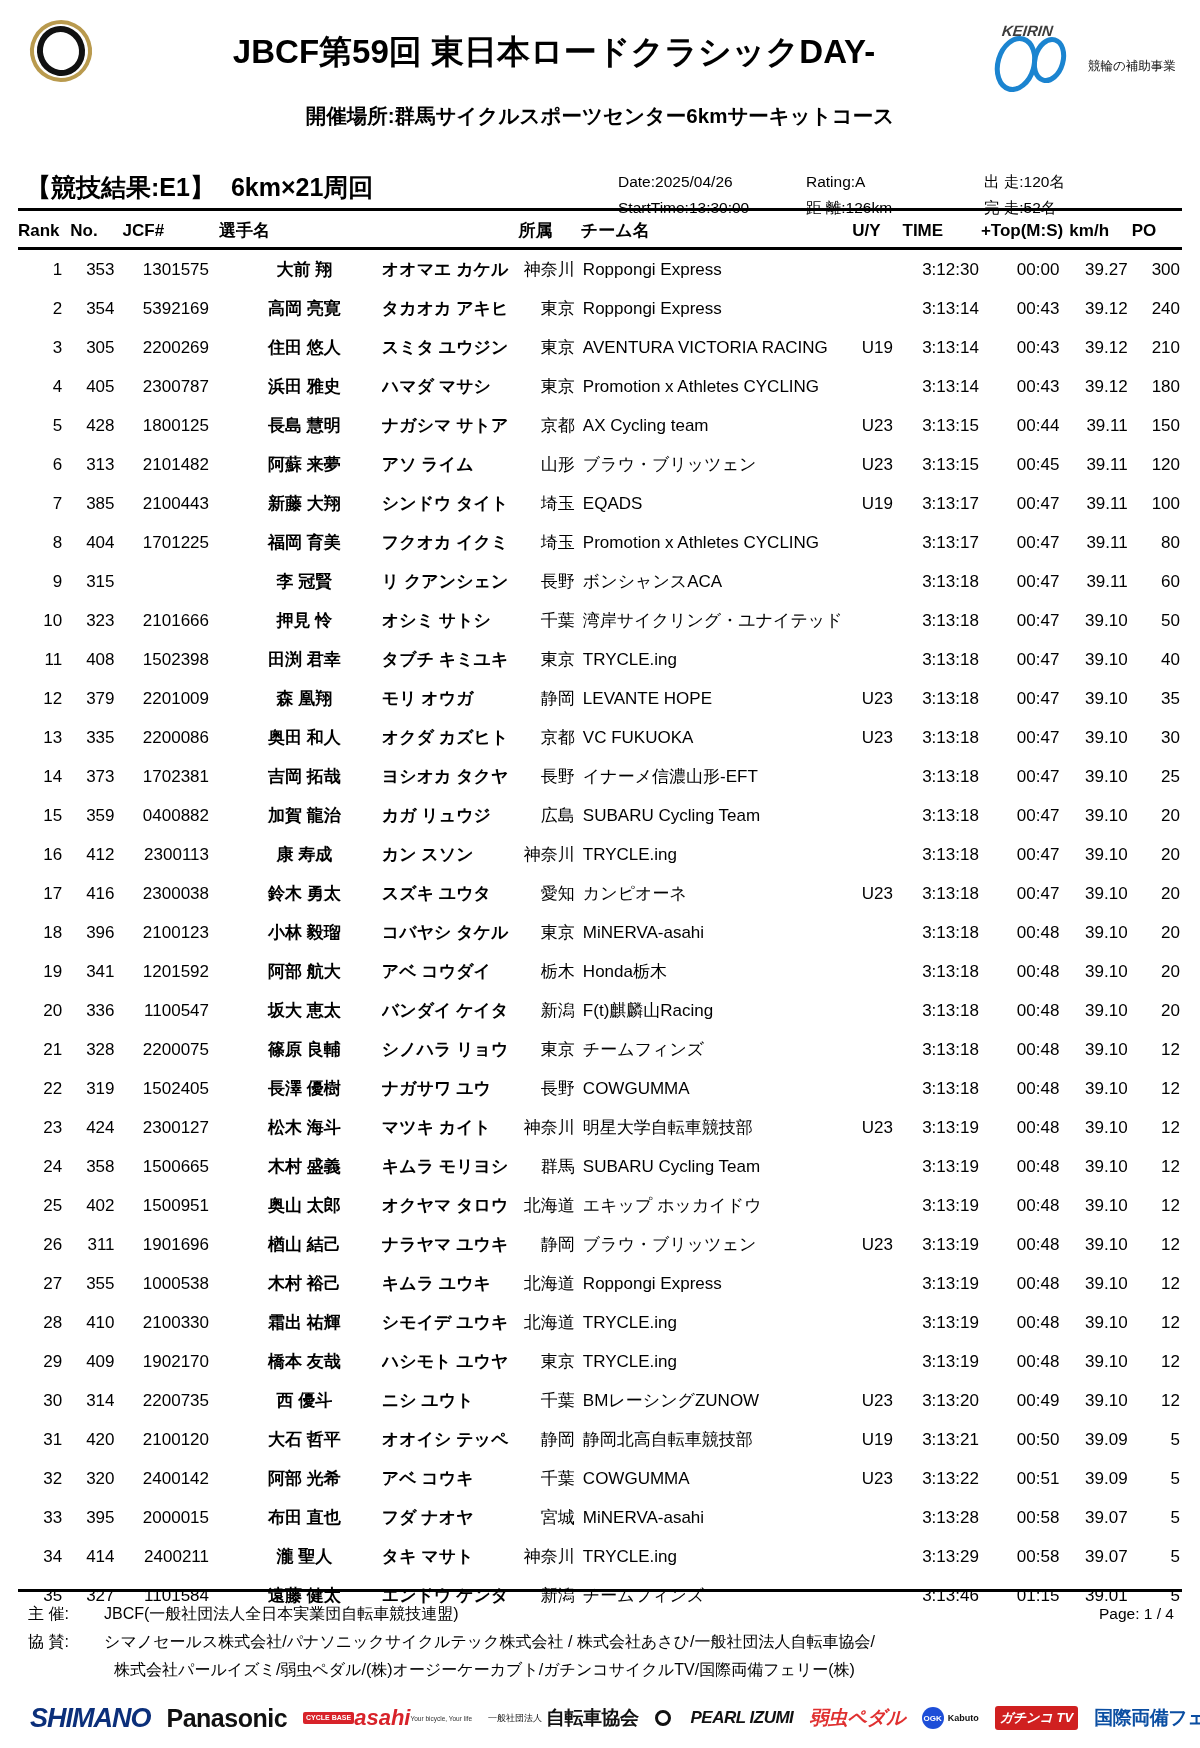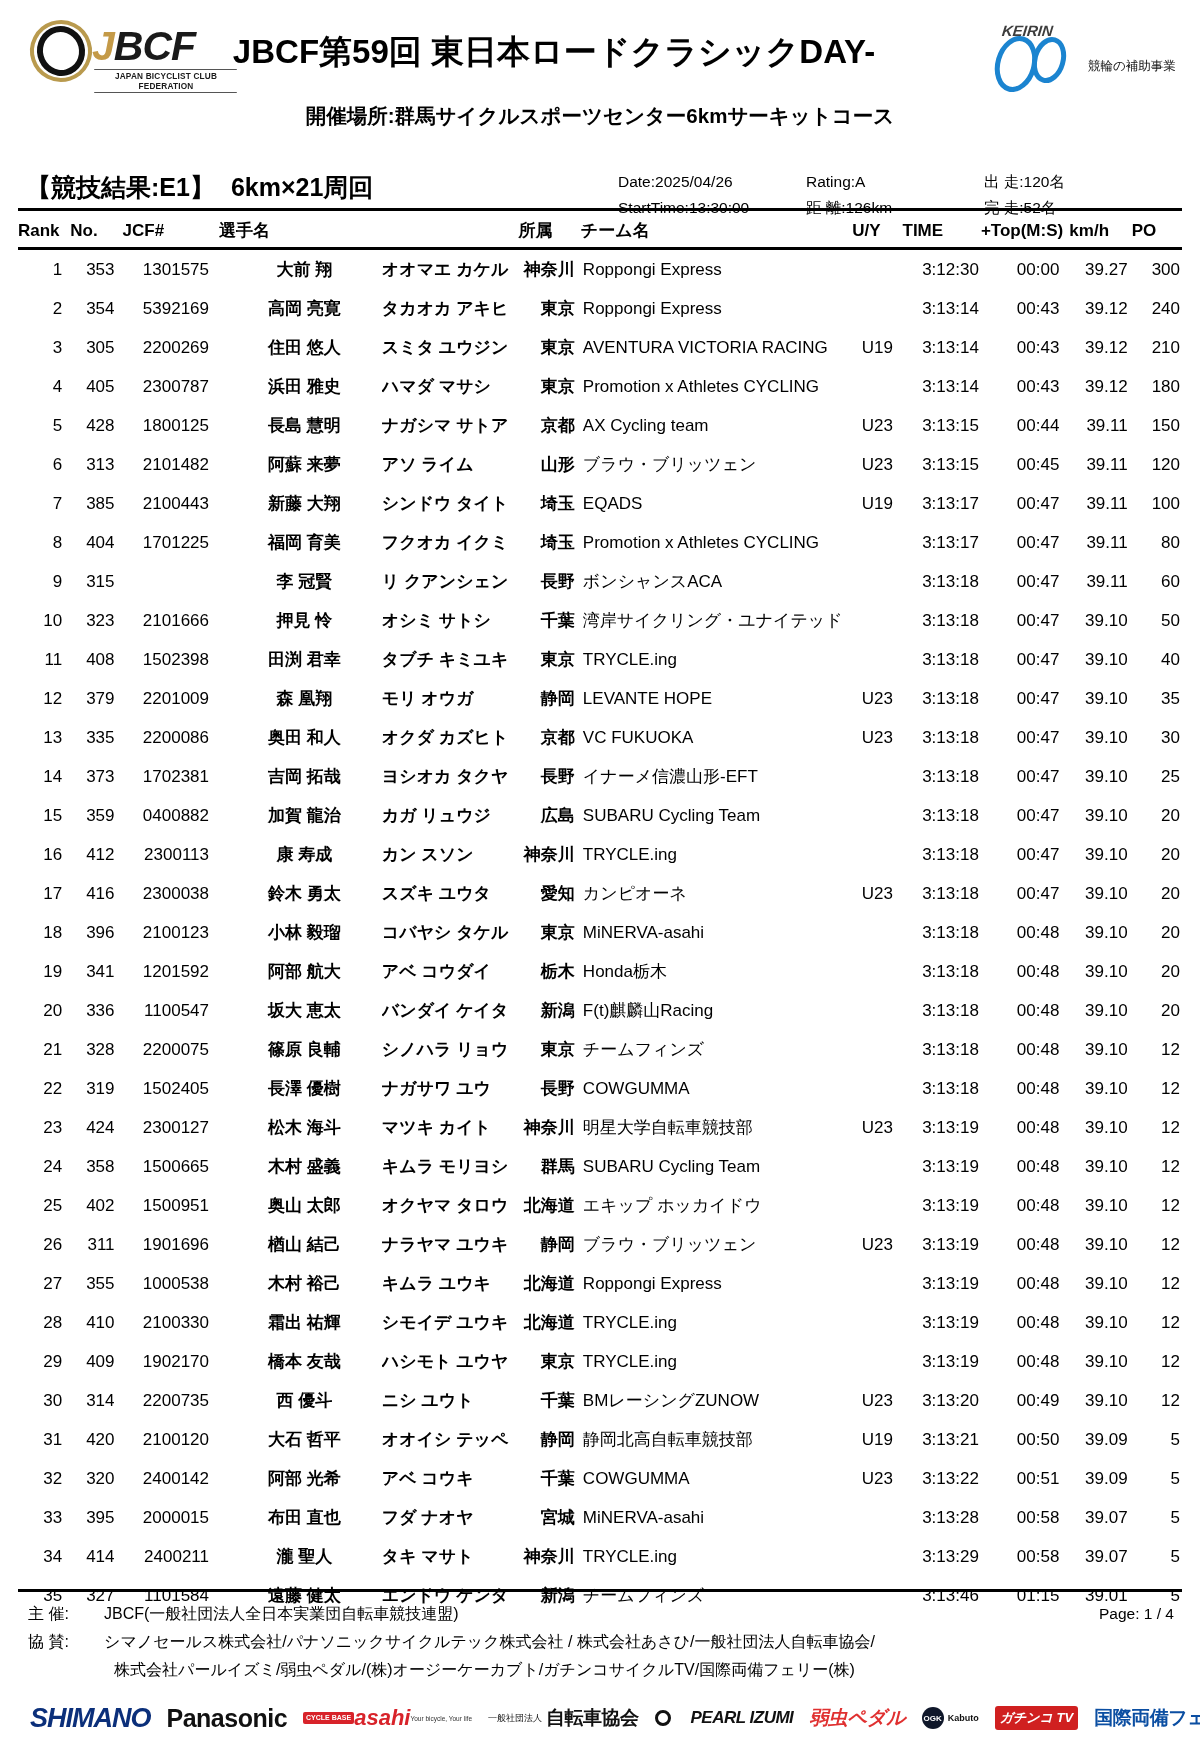--- a/index.html
+++ b/index.html
@@ -215,21 +215,21 @@
   col.c-time  { width: 78px; }
   col.c-top   { width: 88px; }
   col.c-kmh   { width: 62px; }
   col.c-po    { width: 50px; }
 
   .t-rank { text-align: right; padding-right: 8px !important; }
   .t-no   { text-align: right; padding-right: 8px !important; }
   .t-jcf  { text-align: right; padding-right: 10px !important; }
   .t-name { text-align: center; font-weight: bold; font-size: 19px; padding-left: 8px !important;}
   .t-kana { text-align: left; font-weight: bold; font-size: 15px; }
-  .t-pref { text-align: right; font-weight: bold; font-size: 17px; padding-right: 6px !important; }
+  .t-pref { text-align: right; font-weight: normal; font-size: 17px; padding-right: 6px !important; }
   .t-team { text-align: left; font-size: 15.5px; padding-left: 2px !important; }
   .t-uy   { text-align: center; font-size: 16px; }
   .t-time { text-align: right; font-size: 16px; padding-right: 2px !important; }
   .t-top  { text-align: right; font-size: 16px; padding-right: 10px !important; }
   .t-kmh  { text-align: right; font-size: 16px; padding-right: 4px !important; }
   .t-po   { text-align: right; font-size: 16px; padding-right: 2px !important; }
 
   th.h-rank { text-align: left; padding-left: 2px; }
   th.h-no   { text-align: left; }
   th.h-jcf  { text-align: center; }
@@ -300,21 +300,21 @@
   .sp-jca .big { font-size: 19px; font-weight: bold; color: #111; letter-spacing: -0.5px; }
   .sp-pearl { display: flex; align-items: center; gap: 20px; }
   .sp-pearl .mark {
     width: 16px; height: 16px; border-radius: 50%;
     border: 3px solid #111; box-sizing: border-box;
   }
   .sp-pearl .word { font-size: 17px; font-weight: bold; font-style: italic; color: #111; letter-spacing: -0.5px; }
   .sp-yowa { font-size: 19px; font-weight: bold; color: #e03030; font-style: italic; }
   .sp-ogk { display: flex; align-items: center; gap: 4px; }
   .sp-ogk .dot {
-    width: 22px; height: 22px; border-radius: 50%; background: #0f172a;
+    width: 22px; height: 22px; border-radius: 50%; background: #1d4ed8;
     color: #fff; font-size: 8px; font-weight: bold; display: flex;
     align-items: center; justify-content: center;
   }
   .sp-ogk .word { font-size: 9px; font-weight: bold; color: #111; }
   .sp-gachinko {
     font-size: 13px; font-weight: bold; color: #fff; background: #d02020;
     padding: 3px 5px; border-radius: 3px; font-style: italic;
   }
   .sp-ferry { font-size: 19px; font-weight: bold; color: #0b4ea2; letter-spacing: -0.5px; }
 </style>
@@ -323,26 +323,20 @@
 
 <div class="page">
 
   <div class="header">
 
     <div class="logo-block">
       <div class="logo-ring">
         <div class="o-outer"></div>
         <div class="o-mid"></div>
         <div class="o-inner"></div>
-      </div>
-      <div class="logo-text">
-        <div class="logo-jbcf">
-          <span class="j">J</span><span class="bcf">BCF</span>
-        </div>
-        <div class="logo-sub">JAPAN BICYCLIST CLUB FEDERATION</div>
       </div>
     </div>
 
     <div class="title-main">JBCF第59回 東日本ロードクラシックDAY-</div>
 
     <div class="keirin-block">
       <div class="keirin-word">KEIRIN</div>
       <div class="keirin-rings">
         <svg width="92" height="58" viewBox="0 0 92 58" aria-hidden="true">
           <ellipse cx="24" cy="30" rx="18" ry="26" fill="none" stroke="#1b84d0" stroke-width="5" transform="rotate(16 24 30)"></ellipse>

